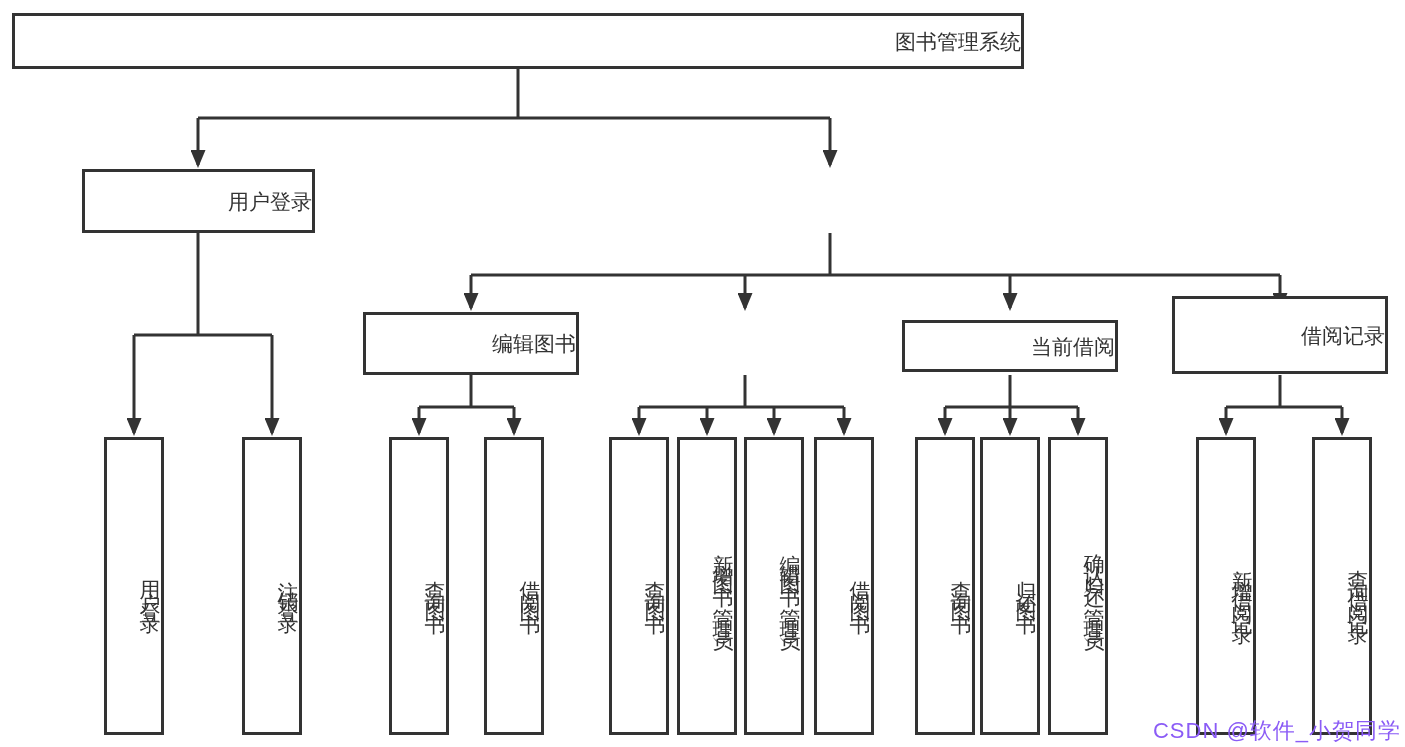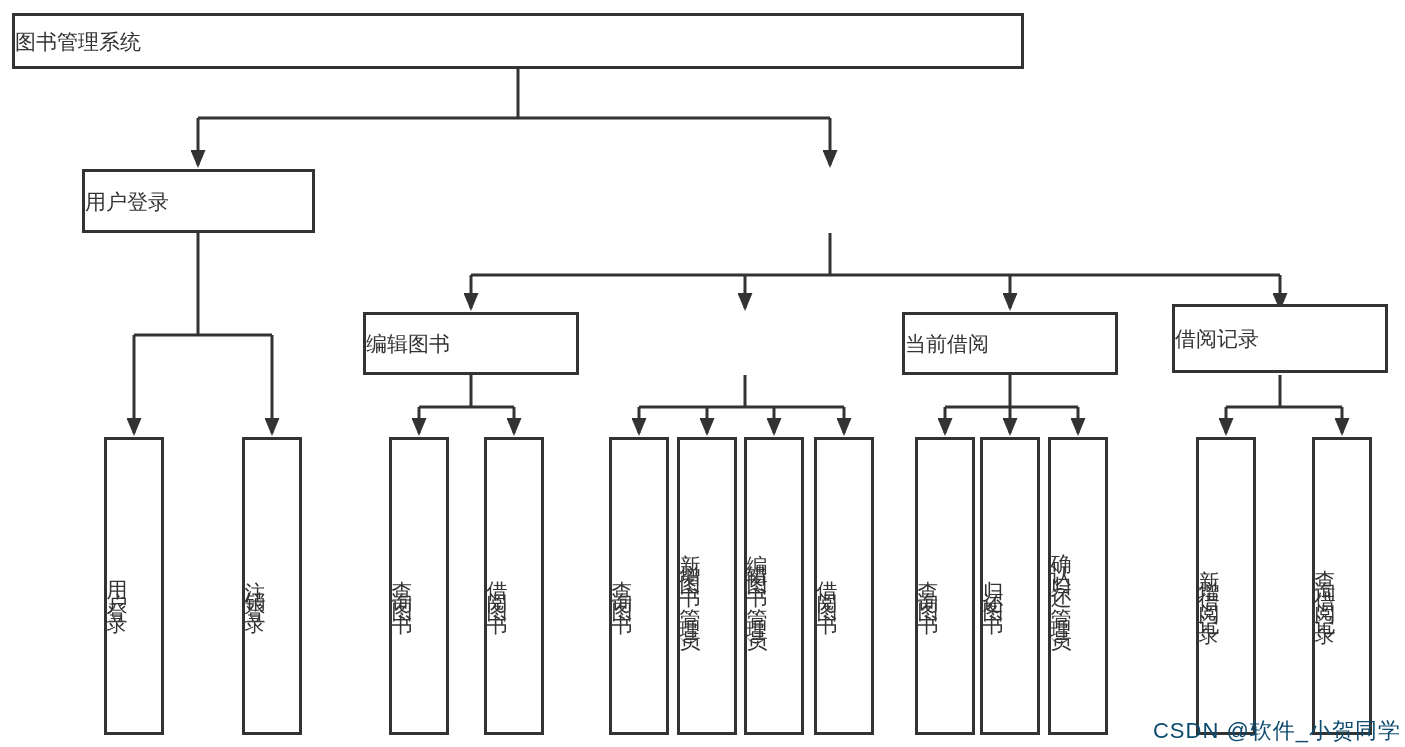--- a/index.html
+++ b/index.html
@@ -11,40 +11,40 @@
     overflow:hidden;
   }
   .connectors{position:absolute;left:0;top:0;z-index:0;}
   .node{
     position:absolute;
     box-sizing:border-box;
     border:3px solid #333333;
     background:#ffffff;
     display:flex;
     align-items:center;
-    justify-content:flex-start;
+    justify-content:flex-end;
     color:#333333;
     font-size:21px;
     z-index:1;
     line-height:1;
   }
   .node .lbl{white-space:nowrap;}
   .leaf .lbl{
     writing-mode:vertical-rl;
     text-orientation:mixed;
     letter-spacing:11px;
     white-space:normal;
   }
   .watermark{
     position:absolute;
     right:4px;
     top:716px;
     z-index:5;
     font-size:22px;
-    color:#0c4a6e;
+    color:#8b5cf6;
     letter-spacing:1px;
     white-space:nowrap;
   }
 </style>
 </head>
 <body>
 
 <div class="canvas">
 
   <svg class="connectors" width="1405" height="747" viewBox="0 0 1405 747">
@@ -101,24 +101,24 @@
     <span class="lbl">图书管理系统</span>
   </div>
 
   <div class="node" style="left:82px;top:169px;width:233px;height:64px">
     <span class="lbl">用户登录</span>
   </div>
 
   <div class="node" style="left:363px;top:312px;width:216px;height:63px">
     <span class="lbl">编辑图书</span>
   </div>
-  <div class="node" style="left:902px;top:312px;width:216px;height:63px">
+  <div class="node" style="left:902px;top:320px;width:216px;height:52px">
     <span class="lbl">当前借阅</span>
   </div>
-  <div class="node" style="left:1172px;top:304px;width:216px;height:69px">
+  <div class="node" style="left:1172px;top:296px;width:216px;height:78px">
     <span class="lbl">借阅记录</span>
   </div>
 
   <div class="node leaf" style="left:104px;top:437px;width:60px;height:298px">
     <span class="lbl">用户登录</span>
   </div>
   <div class="node leaf" style="left:242px;top:437px;width:60px;height:298px">
     <span class="lbl">注销登录</span>
   </div>
   <div class="node leaf" style="left:389px;top:437px;width:60px;height:298px">

